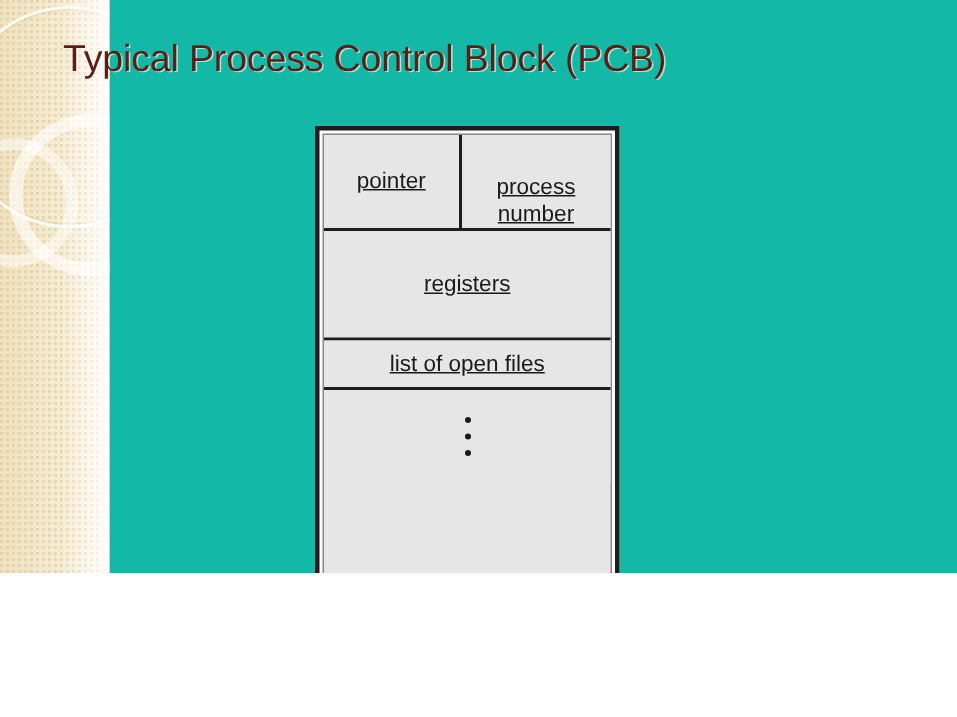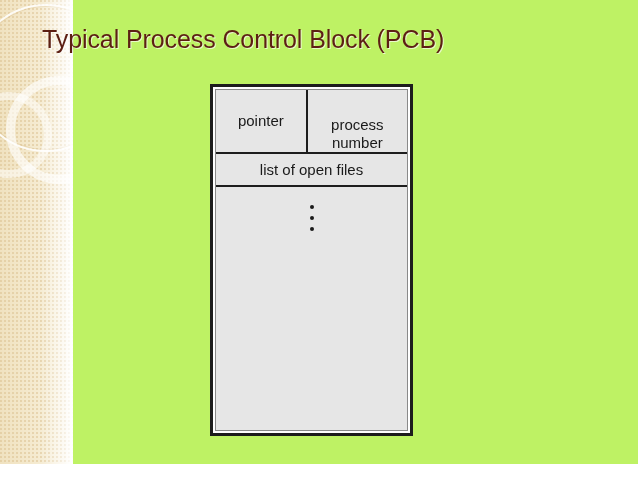--- a/index.html
+++ b/index.html
@@ -11,22 +11,22 @@
     width: 638px;
     height: 478px;
     background: #ffffff;
     font-family: "Liberation Sans", sans-serif;
     overflow: hidden;
   }
 
   .slide {
     position: relative;
     width: 638px;
-    height: 464px;
-    background: #bef264;
+    height: 382px;
+    background: #14b8a6;
     overflow: hidden;
   }
 
   
   .sidebar {
     position: absolute;
     left: 0;
     top: 0;
     width: 73px;
     height: 478px;
@@ -126,20 +126,21 @@
     box-sizing: border-box;
     background: #e6e6e6;
     border-bottom: 2px solid #1d1d1d;
     display: flex;
     align-items: center;
     justify-content: center;
     color: #1a1a1a;
     font-size: 15px;
     line-height: 1.18;
     text-align: center;
+    text-decoration: underline;
   }
   .pcb-row:last-child {
     border-bottom: none;
   }
 
   .row-split {
     height: 64px;
     padding: 0;
   }
   .cell {
@@ -202,20 +203,21 @@
         <div class="cell cell-state">
           <div>
             <div>process</div>
             <div>number</div>
           </div>
         </div>
       </div>
 
 
 
+      <div class="pcb-row row-tall">registers</div>
 
 
       <div class="pcb-row row-short">list of open files</div>
 
       <div class="pcb-row row-dots">
         <div class="dots-stack">
           <span class="dot"></span>
           <span class="dot"></span>
           <span class="dot"></span>
         </div>

